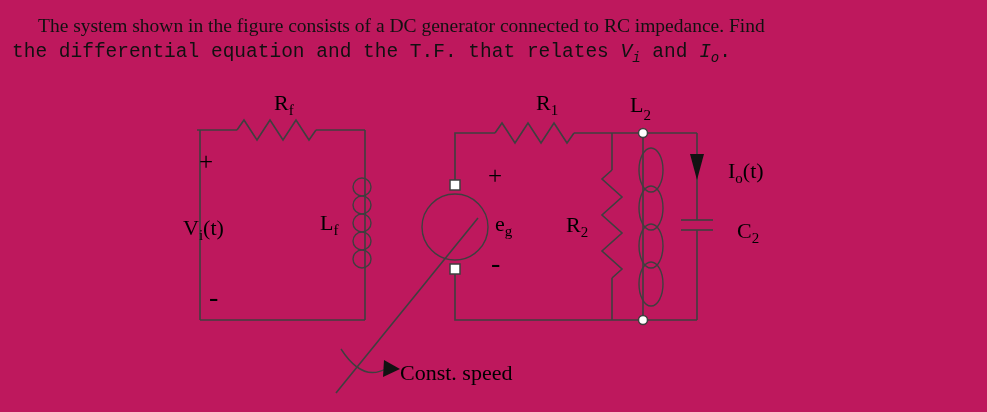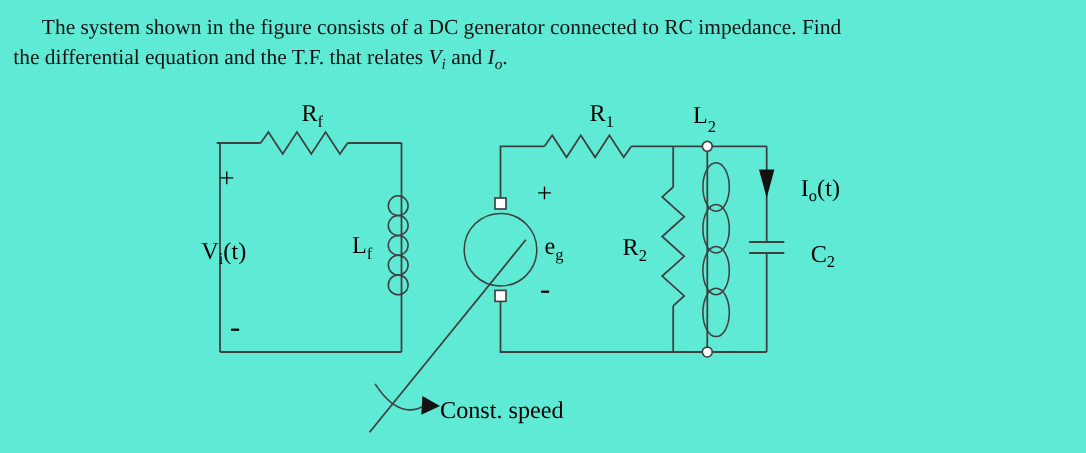--- a/index.html
+++ b/index.html
@@ -1,29 +1,29 @@
 <!DOCTYPE html>
 <html><head>
 <meta charset="utf-8">
 <style>
   html,body { margin:0; padding:0; background:#ffffff; }
   .page {
     position:relative;
     width:987px; height:412px;
-    background:#5eead4;
+    background:#be185d;
     font-family:"Liberation Serif", serif;
     color:#000;
     overflow:hidden;
   }
   .problem {
     position:absolute; top:12px; left:12px; width:955px;
     font-size:19.5px; line-height:27px; color:#111;
   }
   .problem .line1 { display:block; text-indent:26px; }
-  .problem .line2 { display:block; }
+  .problem .line2 { display:block;font-family:Liberation Mono, monospace; }
   .mvar { font-style:italic; }
   .msub { font-style:italic; font-size:14px; vertical-align:sub; }
   svg.circuit { position:absolute; top:0; left:0; }
   .wire { stroke:#3f3f3f; stroke-width:1.6; fill:none; }
   .thin { stroke:#3f3f3f; stroke-width:1.4; fill:none; }
   .node { stroke:#3f3f3f; stroke-width:1.5; fill:#ffffff; }
   .term { stroke:#3f3f3f; stroke-width:1.5; fill:#ffffff; }
   .arrowhead { fill:#121212; stroke:none; }
   .lbl { font-family:"Liberation Serif", serif; font-size:22px; fill:#000; }
   .sub { font-size:15px; }

